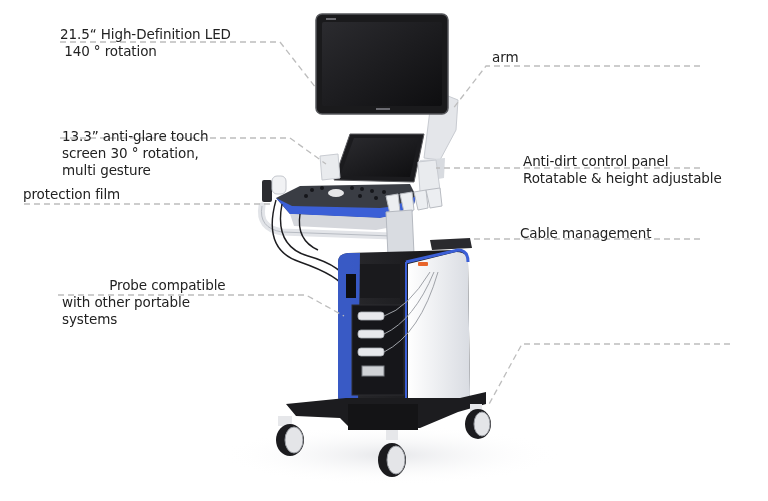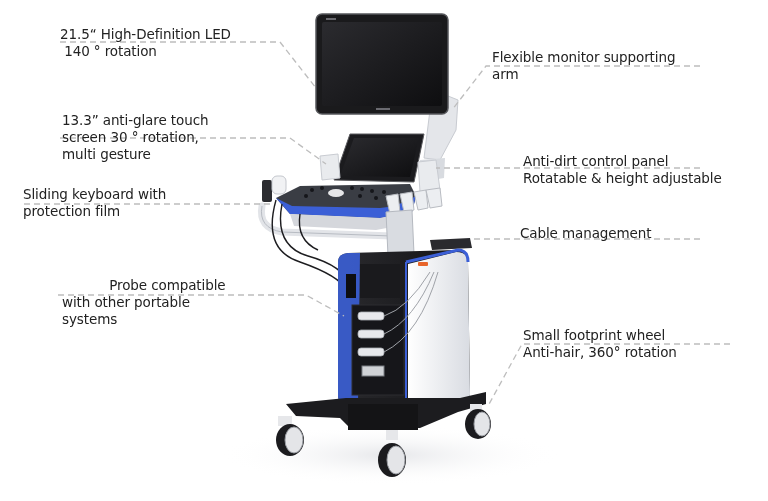--- a/index.html
+++ b/index.html
@@ -159,49 +159,43 @@
       <path d="M700 239 L470 239"></path>
       <path d="M730 344 L522 344 L488 406"></path>
     </g>
   </svg>
 
   <div class="callout" style="left:60px; top:26px;">
     <span>21.5“ High-Definition LED</span>
     <span style="white-space:pre;"> 140 ° rotation</span>
   </div>
 
-  <div class="callout" style="left:62px; top:112px;">
+  <div class="callout" style="left:62px; top:128px;">
     <span>13.3” anti-glare touch</span>
     <span>screen 30 ° rotation,</span>
     <span>multi gesture</span>
   </div>
 
   <div class="callout" style="left:23px; top:186px;">
-    <span>Sliding keyboard with</span>
     <span>protection film</span>
   </div>
 
   <div class="callout" style="left:62px; top:277px;">
     <span style="white-space:pre;margin-left:43px;"> Probe compatible</span>
     <span>with other portable</span>
     <span>systems</span>
   </div>
 
   <div class="callout" style="left:492px; top:49px;">
-    <span>Flexible monitor supporting</span>
     <span>arm</span>
   </div>
 
   <div class="callout" style="left:523px; top:153px;">
     <span>Anti-dirt control panel</span>
     <span>Rotatable &amp; height adjustable</span>
   </div>
 
   <div class="callout" style="left:520px; top:225px;">
     <span>Cable management</span>
   </div>
 
-  <div class="callout" style="left:523px; top:327px;">
-    <span>Small footprint wheel</span>
-    <span>Anti-hair, 360° rotation</span>
-  </div>
 
 </div>
 
 </body></html>

